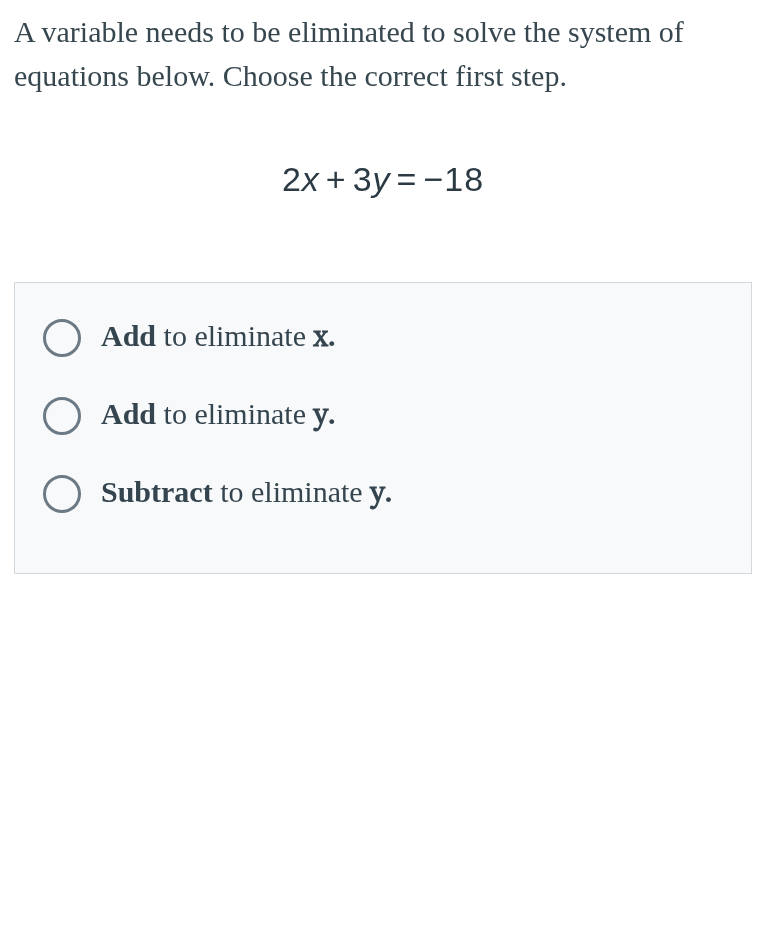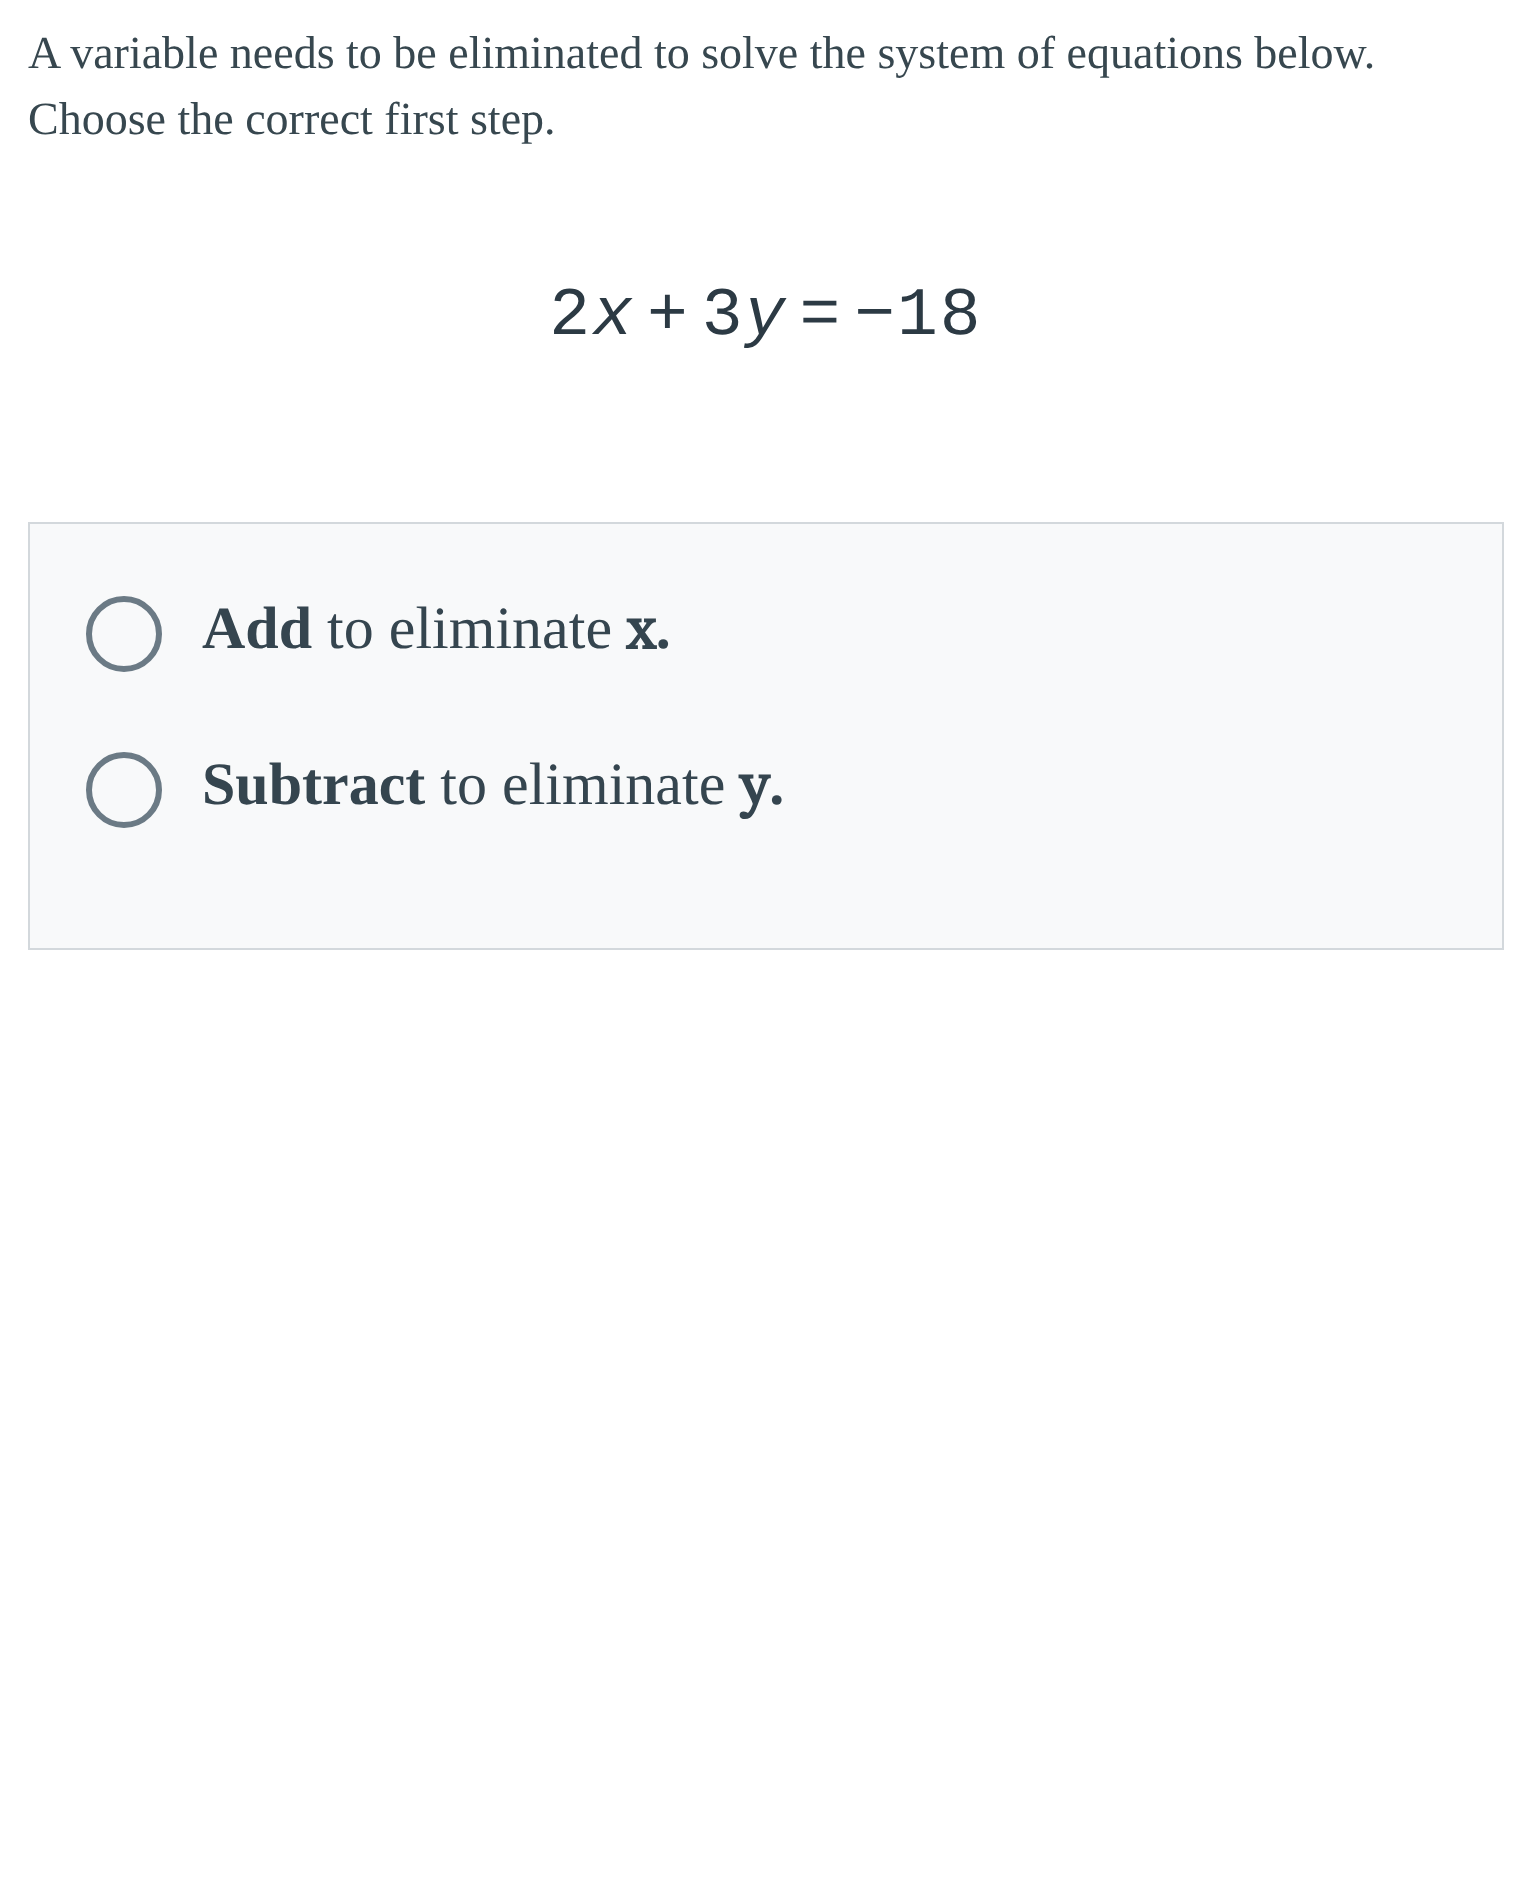--- a/index.html
+++ b/index.html
@@ -5,31 +5,31 @@
   * { box-sizing: border-box; margin: 0; padding: 0; }
   body {
     width: 766px;
     height: 946px;
     font-family: Georgia, 'Times New Roman', serif;
     color: #32434f;
     background: #ffffff;
     padding: 10px 14px 0 14px;
   }
   .prompt {
-    font-size: 23px;
+    font-size: 30px;
     line-height: 1.45;
     color: #37474f;
     margin-bottom: 50px;
   }
   .equations {
     text-align: center;
     margin-bottom: 70px;
   }
   .eq {
-    font-family: Liberation Mono, monospace;
+    font-family: Liberation Sans, sans-serif;
     font-size: 34px;
     color: #2c3a44;
     line-height: 1.9;
     letter-spacing: 1px;
     text-align: center;
   }
   .eq .var { font-style: italic; }
   .eq .op { padding: 0 6px; }
   .choices {
     border: 1px solid #d3d8dc;
@@ -75,20 +75,26 @@
 <div class="choices">
 
   <div class="choice">
     <div class="radio-circle"></div>
     <div class="choice-label">
       <span class="bold">Add</span><span> to eliminate </span><span class="var">x</span><span class="bold">.</span>
     </div>
   </div>
 
 
+  <div class="choice">
+    <div class="radio-circle"></div>
+    <div class="choice-label">
+      <span class="bold">Add</span><span> to eliminate </span><span class="var">y</span><span class="bold">.</span>
+    </div>
+  </div>
 
   <div class="choice">
     <div class="radio-circle"></div>
     <div class="choice-label">
       <span class="bold">Subtract</span><span> to eliminate </span><span class="var">y</span><span class="bold">.</span>
     </div>
   </div>
 
 </div>
 

